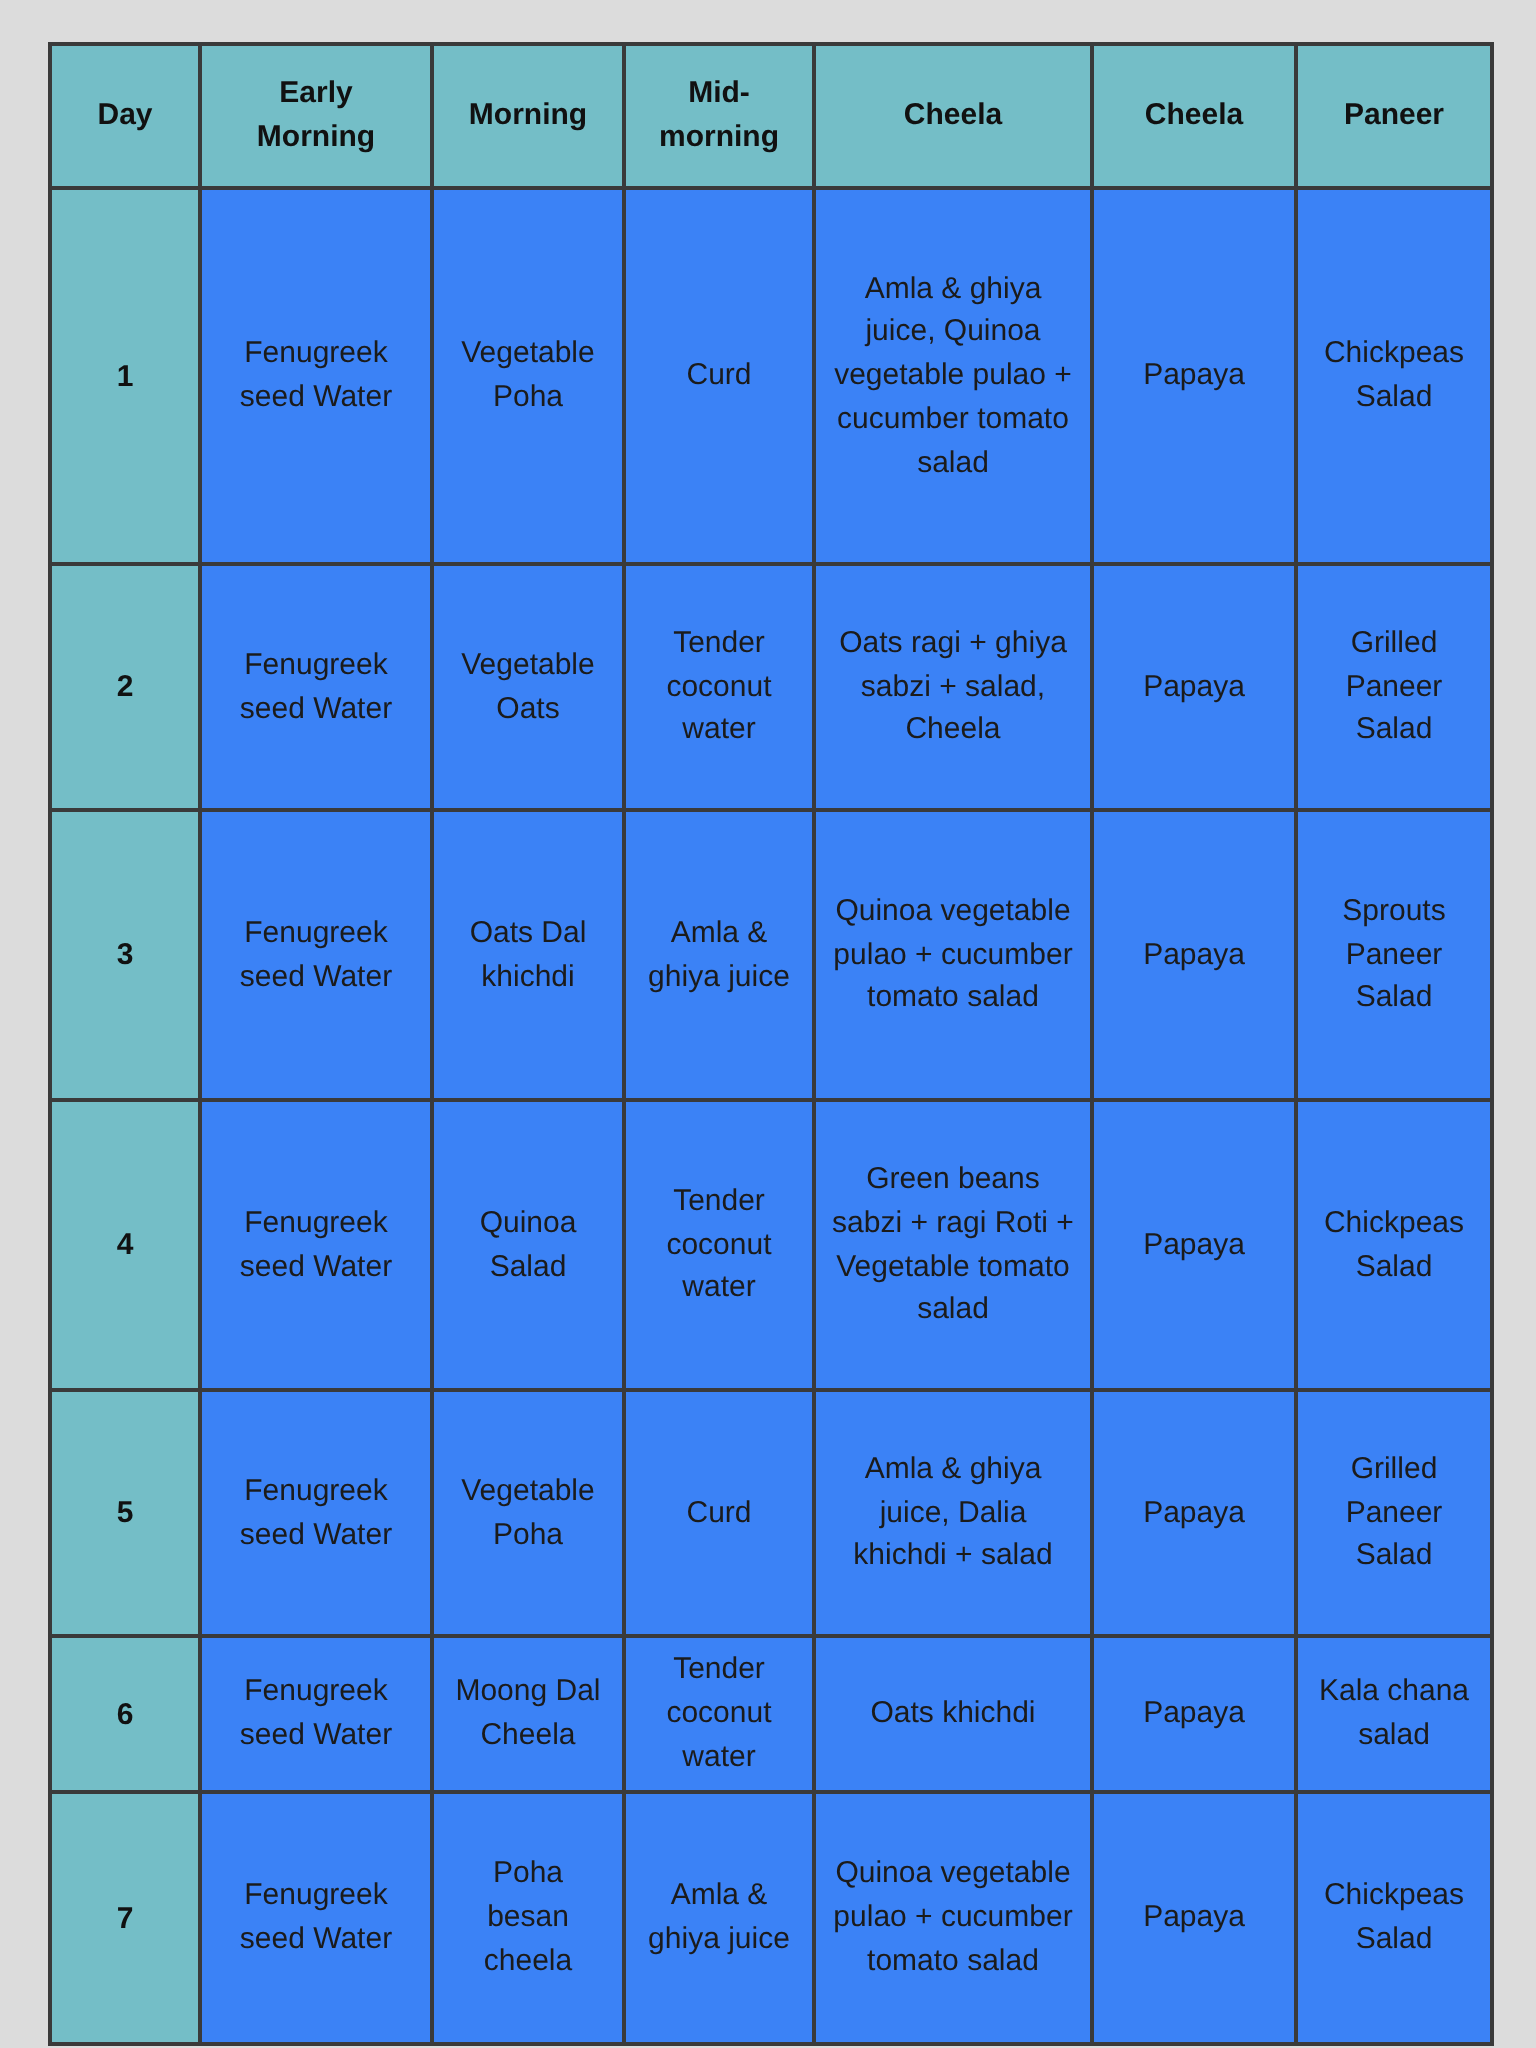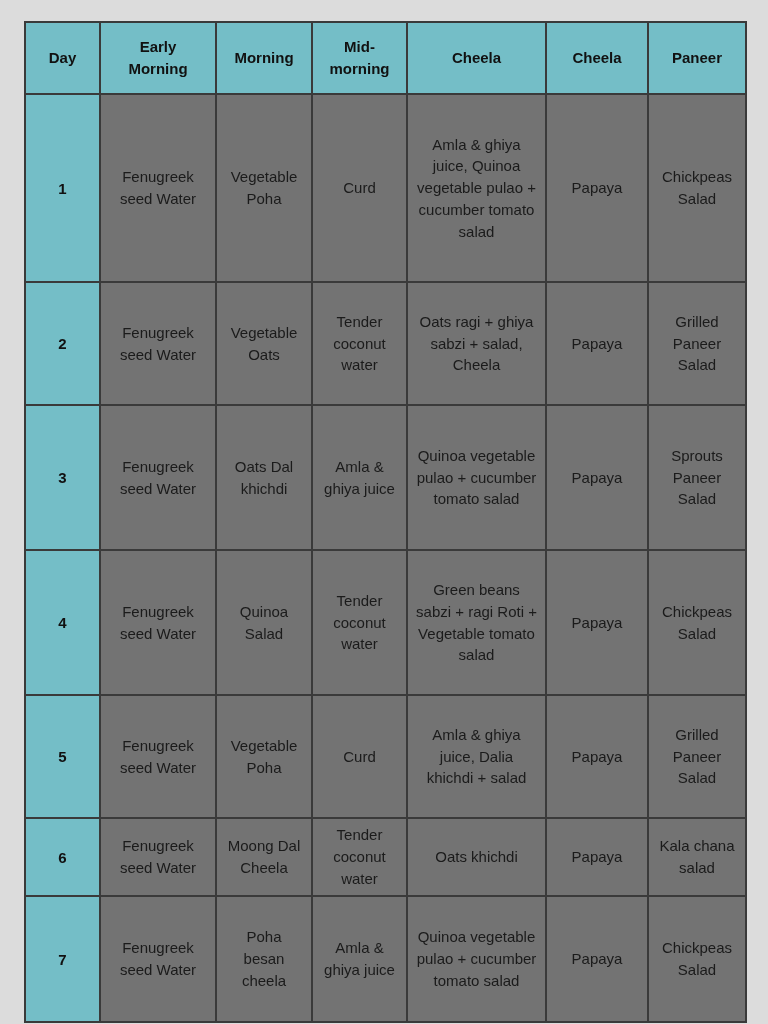--- a/index.html
+++ b/index.html
@@ -38,21 +38,21 @@
     line-height: 1.45;
     color: #111;
   }
   td.day-col {
     background: #74bec7;
     font-weight: bold;
     font-size: 15px;
     color: #111;
   }
   td.meal {
-    background: #737373;
+    background: #3b82f6;
     font-size: 15px;
     line-height: 1.45;
   }
   
   col.c-day      { width: 75px; }
   col.c-early    { width: 116px; }
   col.c-morning  { width: 96px; }
   col.c-mid      { width: 95px; }
   col.c-lunch    { width: 139px; }
   col.c-snack    { width: 102px; }

